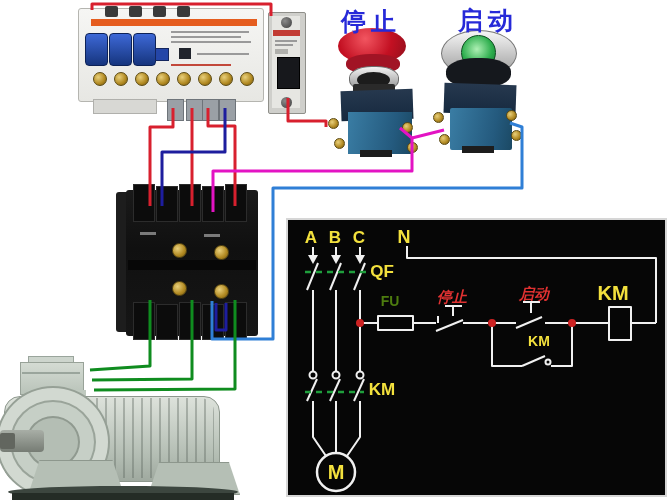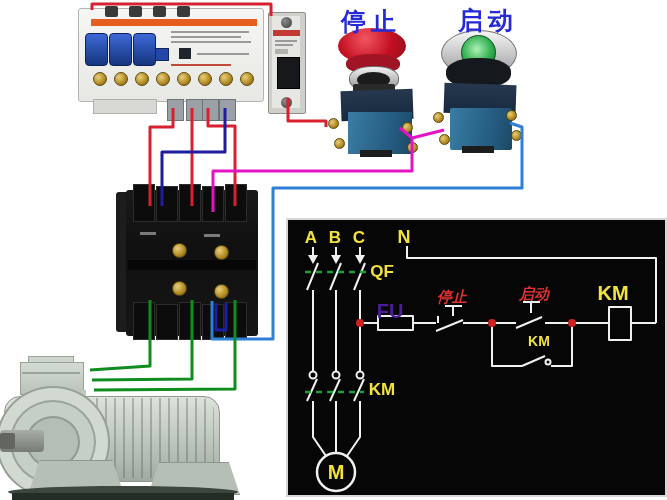--- a/index.html
+++ b/index.html
@@ -264,21 +264,21 @@
       <circle cx="492" cy="323" r="4"></circle>
       <circle cx="572" cy="323" r="4"></circle>
     </g>
   </svg>
 
   <div class="slabel" style="left:311px;top:237px;font-size:17px;color:#f3e13d;">A</div>
   <div class="slabel" style="left:335px;top:237px;font-size:17px;color:#f3e13d;">B</div>
   <div class="slabel" style="left:359px;top:237px;font-size:17px;color:#f3e13d;">C</div>
   <div class="slabel" style="left:404px;top:237px;font-size:18px;color:#f3e13d;">N</div>
   <div class="slabel" style="left:382px;top:271px;font-size:17px;color:#f3e13d;">QF</div>
-  <div class="slabel" style="left:390px;top:311px;font-size:20px;color:#4c1d95;">FU</div>
+  <div class="slabel" style="left:390px;top:301px;font-size:14px;color:#4d7c0f;">FU</div>
   <div class="slabel" style="left:452px;top:296px;font-size:15px;color:#e03131;font-style:italic;">停止</div>
   <div class="slabel" style="left:534px;top:293px;font-size:15px;color:#e03131;font-style:italic;">启动</div>
   <div class="slabel" style="left:613px;top:293px;font-size:20px;color:#f3e13d;">KM</div>
   <div class="slabel" style="left:539px;top:341px;font-size:14px;color:#f3e13d;">KM</div>
   <div class="slabel" style="left:382px;top:389px;font-size:17px;color:#f3e13d;">KM</div>
   <div class="slabel" style="left:336px;top:472px;font-size:20px;color:#f3e13d;">M</div>
 
 </div>
 
 </body></html>

